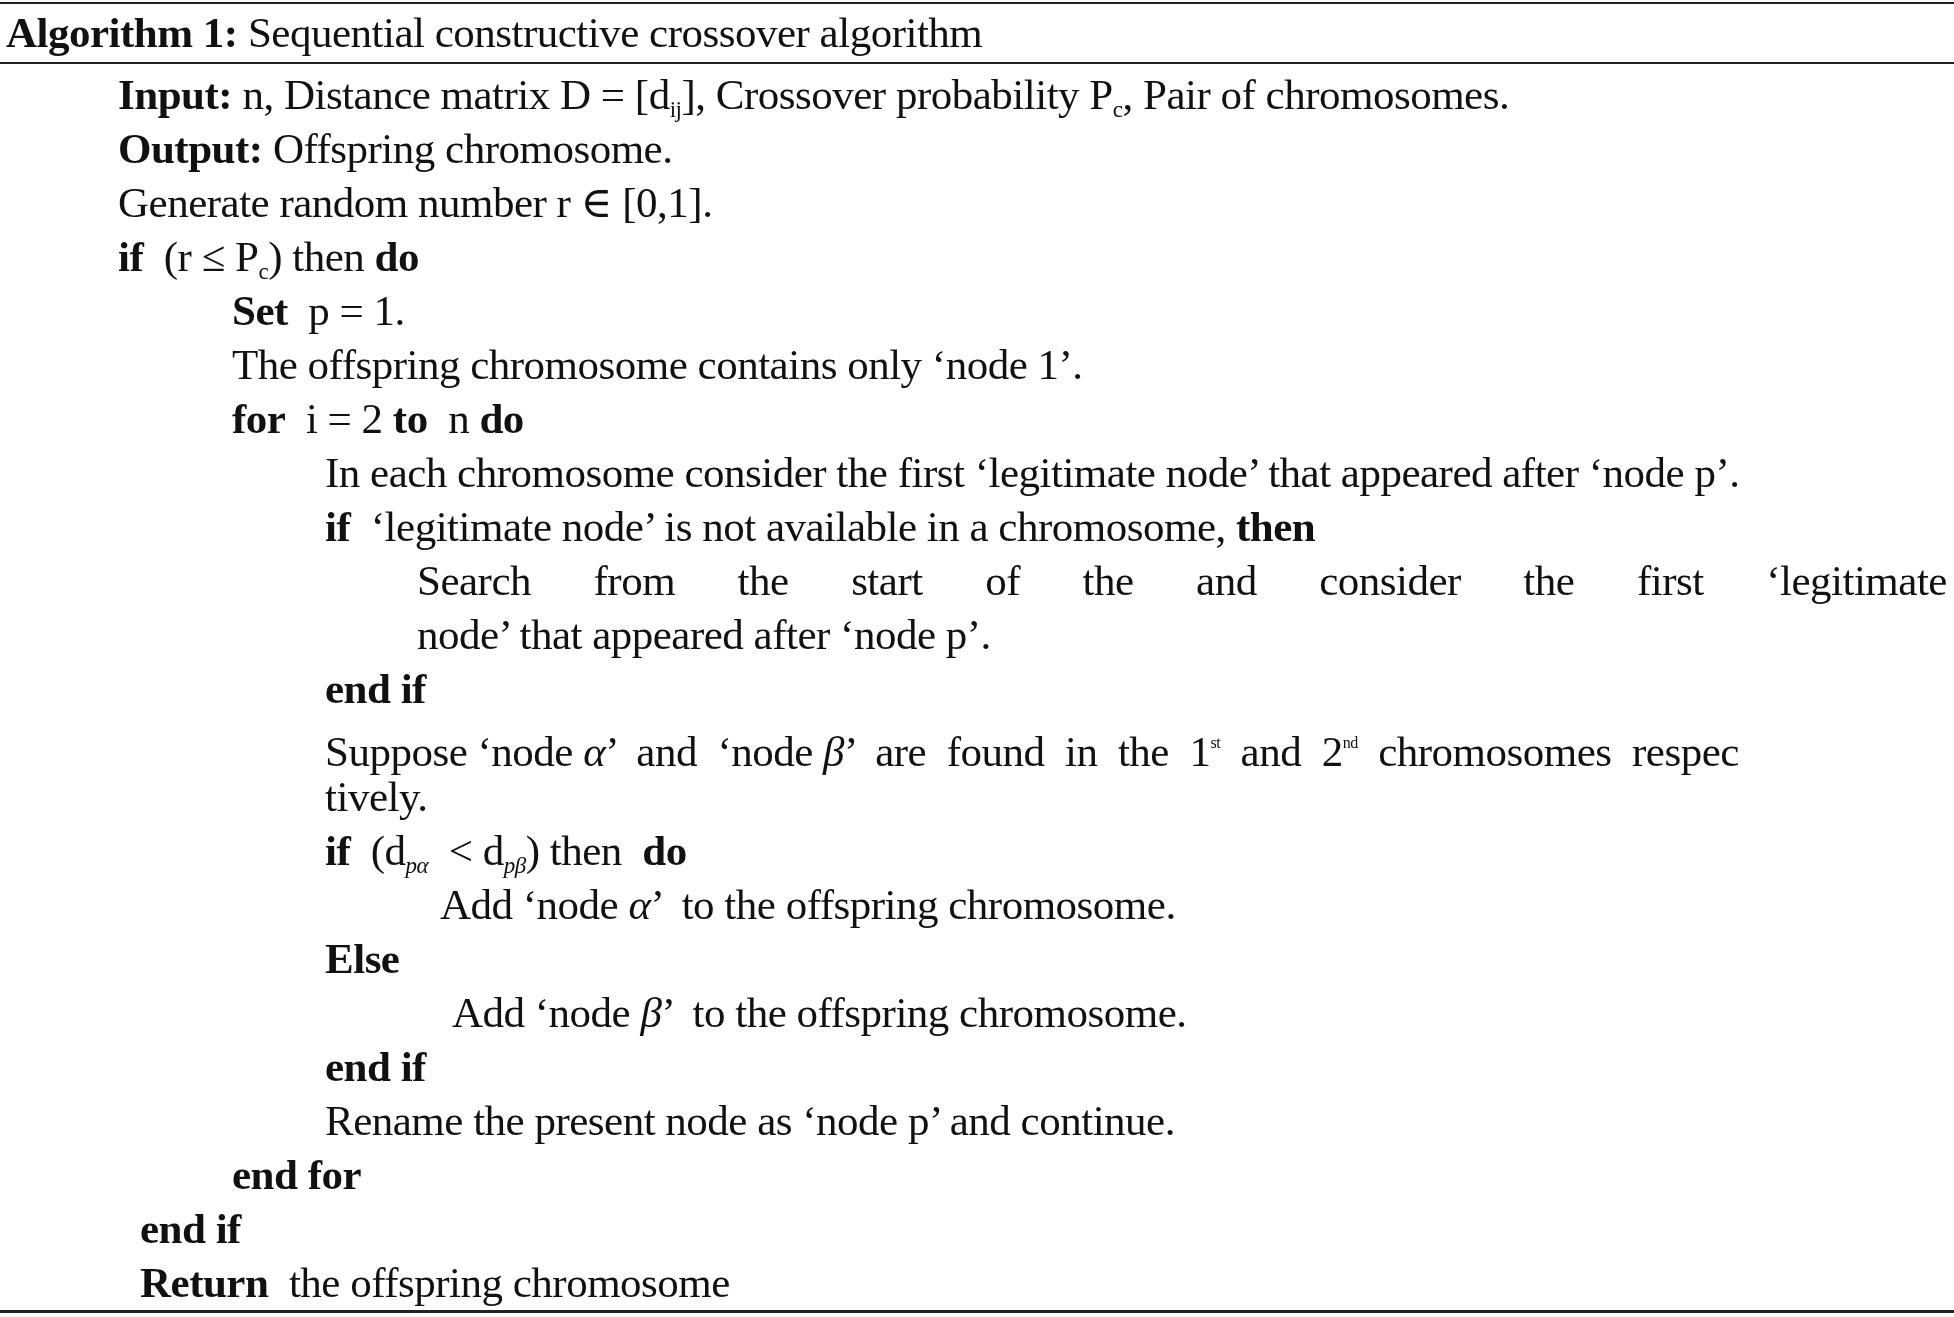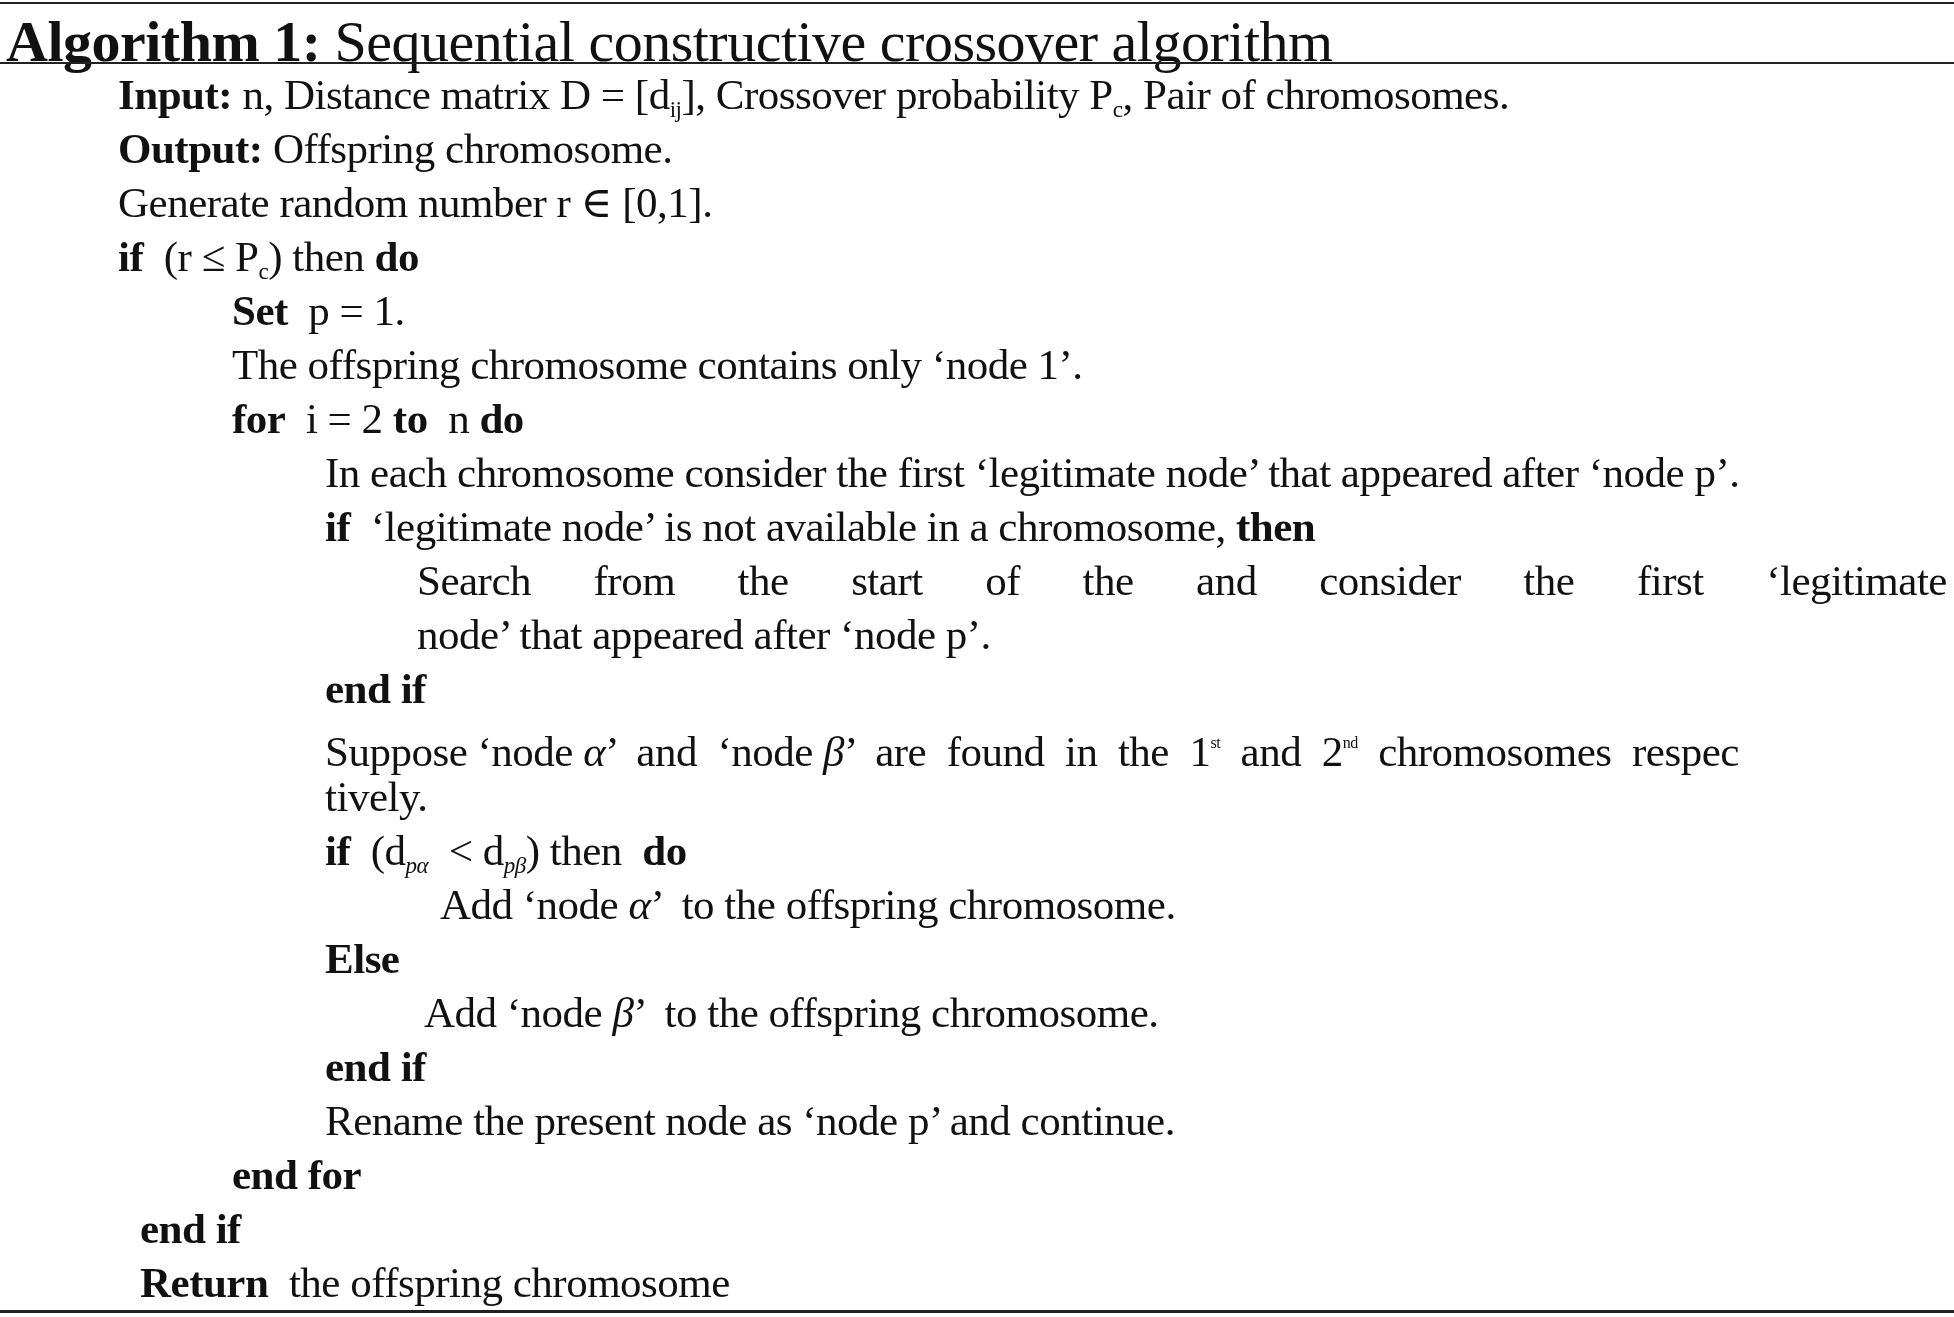--- a/index.html
+++ b/index.html
@@ -2,21 +2,21 @@
 <html><head>
 <meta charset="utf-8">
 <style>
   html, body { margin: 0; padding: 0; background: #ffffff; }
   body { width: 1954px; height: 1317px; position: relative; overflow: hidden;
          font-family: "Liberation Serif", "DejaVu Serif", serif; color: #111; }
   .rule { position: absolute; left: 0; width: 1954px; background: #222; }
   .rule.top { top: 2px; height: 2px; }
   .rule.mid { top: 62px; height: 2px; }
   .rule.bot { top: 1310px; height: 3px; }
-  .title { position: absolute; left: 6px; top: 15px; font-size: 58px; line-height: 54px;
+  .title { position: absolute; left: 6px; top: 6px; font-size: 43px; line-height: 54px;
            white-space: nowrap; letter-spacing: -0.5px; }
   .line { position: absolute; font-size: 43px; line-height: 54px; white-space: nowrap;
           letter-spacing: -0.5px; }
   .b { font-weight: bold; }
   .sub { font-size: 23px; vertical-align: -8px; }
   .sup { font-size: 16px; vertical-align: 18px; }
   .i { font-style: italic; }
   .just { display: flex; justify-content: space-between; width: 1530px; gap: 37px; }
 </style>
 </head>
@@ -65,21 +65,21 @@
 <div class="line" style="left:325px; top:716px; width:1640px;"><span>Suppose ‘node </span><span class="i">α</span><span style="white-space:pre">’  and  ‘node </span><span class="i">β</span><span style="white-space:pre">’  are  found  in  the  1</span><span class="sup">st</span><span style="white-space:pre">  and  2</span><span class="sup">nd</span><span style="white-space:pre">  chromosomes  respec</span></div>
 
 <div class="line" style="left:325px; top:770px;">tively.</div>
 
 <div class="line" style="left:325px; top:824px;"><span class="b">if</span>&nbsp; <span>(d</span><span class="sub i">pα</span><span style="white-space:pre">  &lt; d</span><span class="sub i">pβ</span><span>) then</span>&nbsp; <span class="b">do</span></div>
 
 <div class="line" style="left:440px; top:878px;"><span>Add ‘node </span><span class="i">α</span><span style="white-space:pre">’  to the offspring chromosome.</span></div>
 
 <div class="line b" style="left:325px; top:932px;">Else</div>
 
-<div class="line" style="left:424px; top:986px;"><span>Add ‘node </span><span class="i">β</span><span style="white-space:pre">’  to the offspring chromosome.</span></div>
+<div class="line" style="left:452px; top:986px;"><span>Add ‘node </span><span class="i">β</span><span style="white-space:pre">’  to the offspring chromosome.</span></div>
 
 <div class="line b" style="left:325px; top:1040px;">end if</div>
 
 <div class="line" style="left:325px; top:1094px;">Rename the present node as ‘node p’  and continue.</div>
 
 <div class="line b" style="left:232px; top:1148px;">end for</div>
 
 <div class="line b" style="left:140px; top:1202px;">end if</div>
 
 <div class="line" style="left:140px; top:1256px;"><span class="b">Return</span>&nbsp; <span>the offspring chromosome</span></div>

